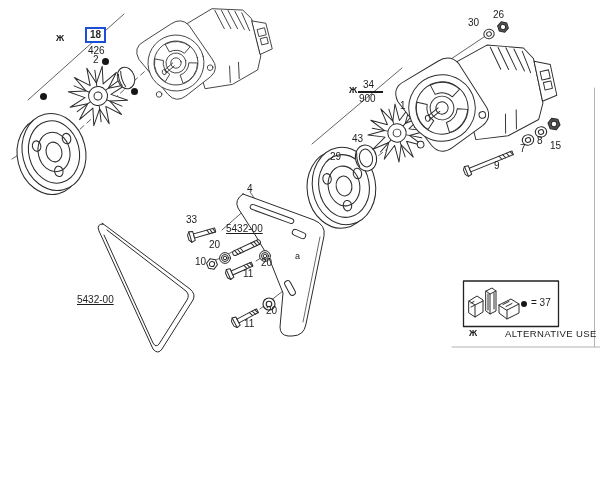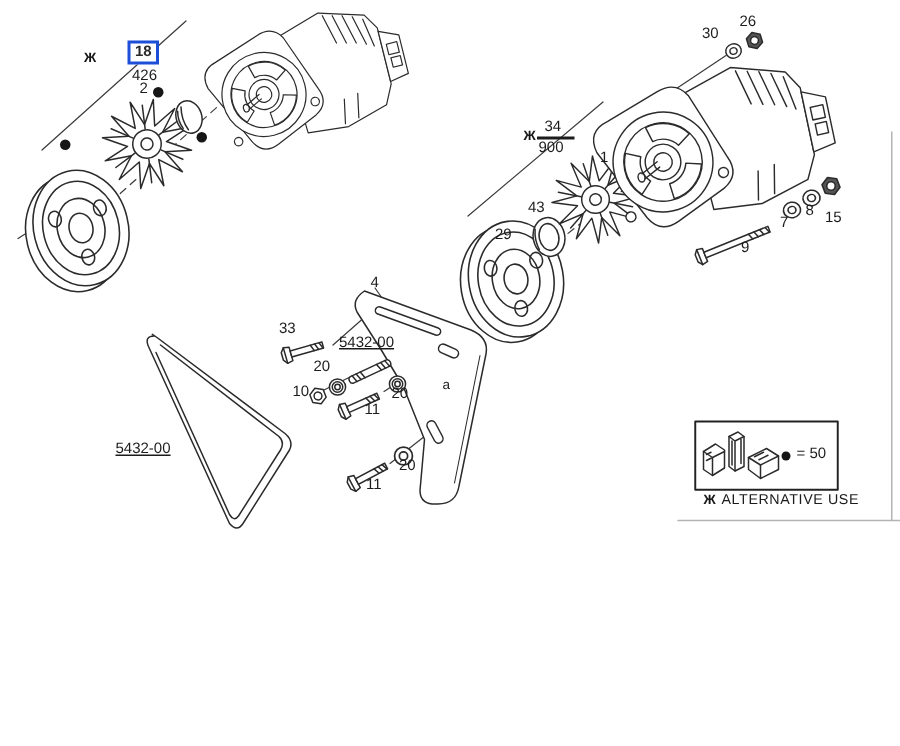--- a/index.html
+++ b/index.html
@@ -7,21 +7,21 @@
          font-family:"Liberation Sans",sans-serif;}
   .stage svg{position:absolute;left:0;top:0;z-index:1;}
   .lbl{position:absolute;z-index:2;font:10px "Liberation Sans",sans-serif;color:#1c1c1c;
        white-space:nowrap;line-height:1;}
   .marker{font-weight:bold;font-size:9px;color:#161616;}
   .boxed{position:absolute;z-index:3;border:2px solid #1d4ed8;background:#fff;color:#2a2a2a;
          font:bold 10px "Liberation Sans",sans-serif;line-height:12px;padding:0 3px;cursor:pointer;}
   .dot{position:absolute;z-index:2;width:7px;height:7px;border-radius:50%;background:#161616;}
   .dot.small{width:6px;height:6px;}
   .fracbar{position:absolute;z-index:2;width:25px;height:1.5px;background:#1c1c1c;}
-  .note{font-size:9.5px;letter-spacing:.4px;color:#1c1c1c;}
+  .note{font-size:9.5px;letter-spacing:.4px;color:#1c1c1c;margin-left:24px;}
   .pn{font-size:10px;text-decoration:underline;}
 </style>
 </head>
 <body>
 
 <div class="stage">
 
 <svg width="600" height="497" viewBox="0 0 600 497">
   <defs>
     <g id="fan">
@@ -236,17 +236,17 @@
 <span class="lbl" style="left:195px;top:257px">10</span>
 <span class="lbl" style="left:243px;top:269px">11</span>
 <span class="lbl" style="left:261px;top:258px">20</span>
 <span class="lbl" style="left:266px;top:306px">20</span>
 <span class="lbl" style="left:244px;top:319px">11</span>
 <span class="lbl" style="left:295px;top:252px;font-size:9px">a</span>
 
 <span class="lbl pn" style="left:77px;top:295px">5432-00</span>
 
 <span class="dot small" style="left:521px;top:301px"></span>
-<span class="lbl" style="left:531px;top:298px">= 50</span>
+<span class="lbl" style="left:531px;top:298px">= 37</span>
 <span class="lbl marker" style="left:469px;top:329px">Ж</span>
 <span class="lbl note" style="left:481px;top:329px">ALTERNATIVE USE</span>
 
 </div>
 
 </body></html>

